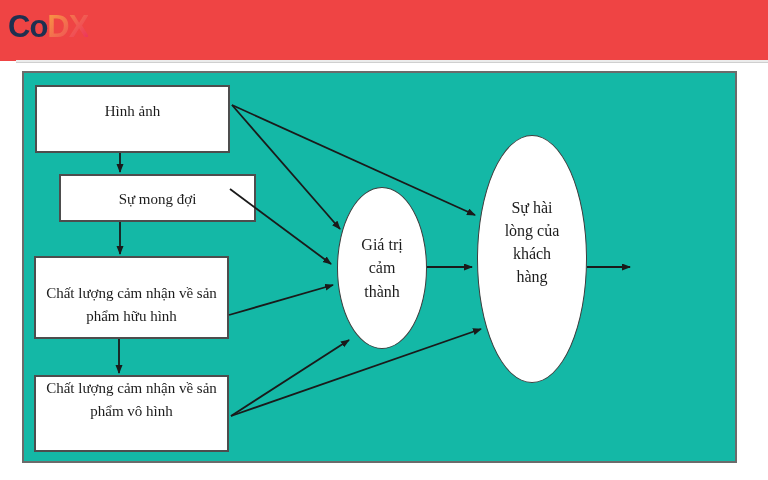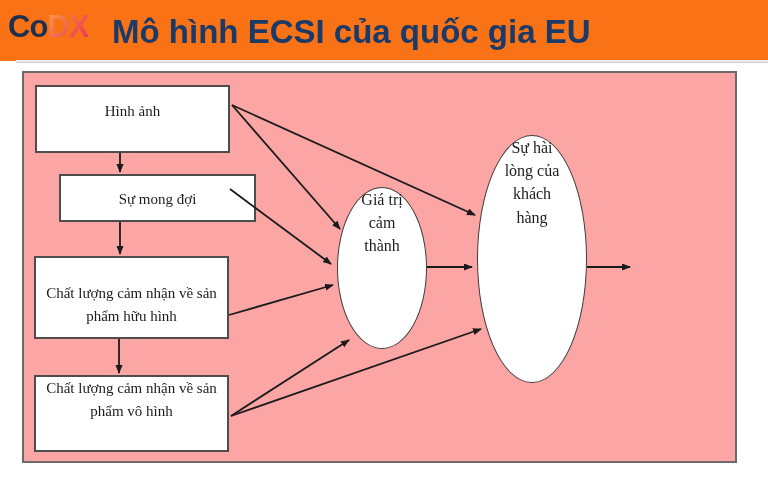--- a/index.html
+++ b/index.html
@@ -1,20 +1,20 @@
 <!DOCTYPE html>
 <html><head>
 <meta charset="utf-8">
 <style>
   * { margin: 0; padding: 0; box-sizing: border-box; }
   html, body { width: 768px; height: 480px; background: #ffffff; overflow: hidden; }
   body { font-family: "Liberation Sans", sans-serif; position: relative; }
 
   
-  .header { position: absolute; left: 0; top: 0; width: 768px; height: 61px; background: #f97316; }
+  .header { position: absolute; left: 0; top: 0; width: 768px; height: 61px; background: #ef4444; }
   .logo {
     position: absolute; left: 8px; top: 9px;
     font-size: 31px; font-weight: 800; letter-spacing: -1px;
     font-family: "Liberation Sans", sans-serif;
   }
   .logo .part1 { color: #1e3050; }
   .logo .part2 {
     background: linear-gradient(135deg, #f9a03f 0%, #f26d4f 45%, #ec2a5c 100%);
     -webkit-background-clip: text; background-clip: text;
     -webkit-text-fill-color: transparent; color: transparent;
@@ -25,56 +25,55 @@
     white-space: nowrap;
   }
   .header-rule {
     position: absolute; left: 16px; top: 60px; width: 752px; height: 3px;
     background: #ececec; border-bottom: 1px solid #cfcfcf;
   }
 
   
   .diagram {
     position: absolute; left: 22px; top: 71px; width: 715px; height: 392px;
-    border: 2px solid #6b6b6b; background: #fca5a5;
+    border: 2px solid #6b6b6b; background: #14b8a6;
     font-family: "Liberation Serif", serif; color: #1c1c1c;
   }
   .node-box {
     position: absolute; border: 2px solid #4d4d4d; background: #ffffff;
     display: flex; justify-content: center;
     font-size: 15px; line-height: 1.55; text-align: center;
   }
   .node-box .box-label { width: 182px; }
   .box-image       { left: 11px; top: 12px;  width: 195px; height: 68px; padding-top: 13px; }
   .box-expectation { left: 7px;  top: 101px; width: 197px; height: 48px; padding-top: 12px; margin-left: 28px; }
   .box-tangible    { left: 10px; top: 183px; width: 195px; height: 83px; padding-top: 24px; }
   .box-intangible  { left: 10px; top: 302px; width: 195px; height: 77px; padding-top: 0; }
 
   .node-ellipse {
     position: absolute; border: 1.6px solid #3d3d3d; border-radius: 50%;
-    background: #ffffff; display: flex; align-items: flex-start; justify-content: center;
+    background: #ffffff; display: flex; align-items: center; justify-content: center;
     font-size: 16px; line-height: 1.45; text-align: center;
   }
   .ellipse-perceived-value { left: 313px; top: 114px; width: 90px;  height: 162px; }
   .ellipse-perceived-value .ellipse-label { width: 46px; }
   .ellipse-satisfaction    { left: 453px; top: 62px;  width: 110px; height: 248px; padding-bottom: 34px; }
   .ellipse-satisfaction .ellipse-label { width: 56px; }
   .ellipse-loyalty         { left: 611px; top: 126px; width: 96px;  height: 138px; }
   .ellipse-loyalty .ellipse-label { width: 48px; }
 
   .arrow-layer { position: absolute; left: 0; top: 0; width: 715px; height: 392px; pointer-events: none; }
 </style>
 </head>
 <body>
 
 <div class="header">
   <div class="logo">
     <span class="part1">Co</span><span class="part2">DX</span>
   </div>
-  <div class="page-title">Mô hình ECSI của quốc gia EU</div>
   <div class="header-rule"></div>
 </div>
 
 <div class="diagram">
 
   <div class="node-box box-image">
     <div class="box-label">Hình ảnh</div>
   </div>
   <div class="node-box box-expectation">
     <div class="box-label">Sự mong đợi</div>

